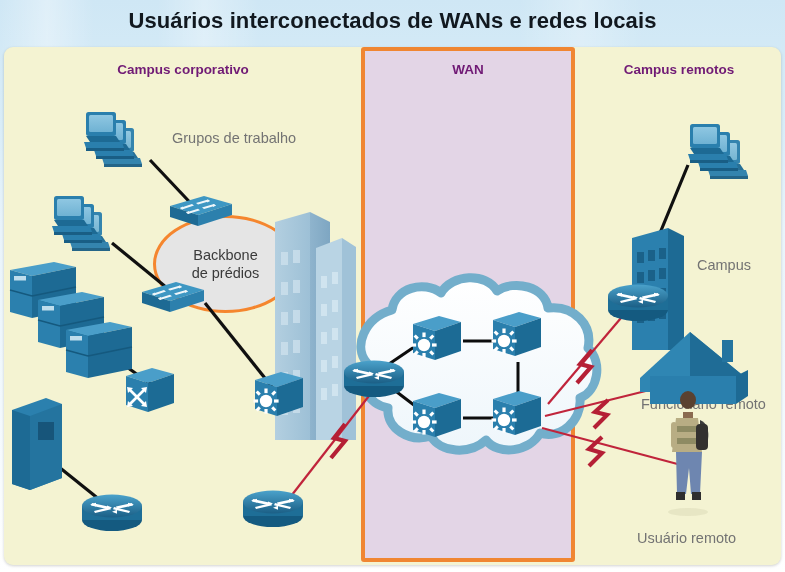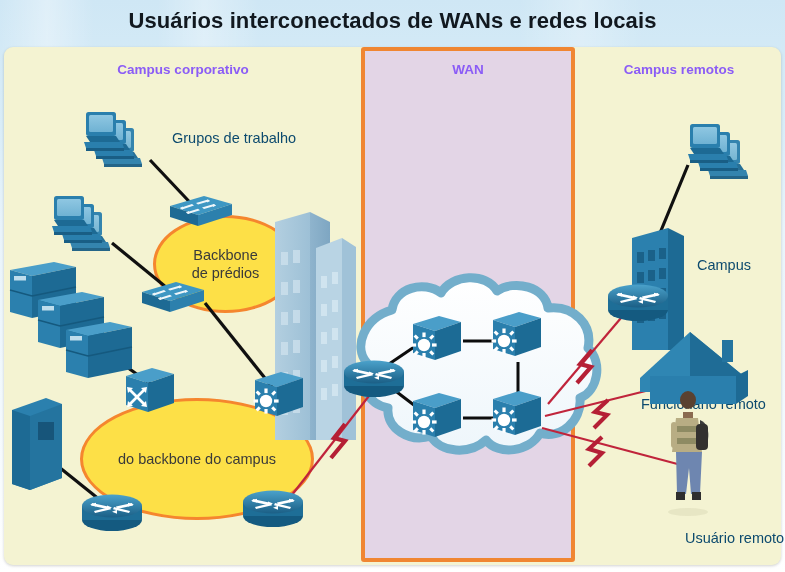--- a/index.html
+++ b/index.html
@@ -37,35 +37,35 @@
   }
 
   
   .wan-col {
     position:absolute; left:361px; top:47px; width:214px; height:515px;
     background:#e3d5e6; border:4px solid #f08632; border-radius:3px;
   }
 
   
   .col-head {
-    position:absolute; font-size:13.5px; font-weight:bold; color:#8b5cf6;
+    position:absolute; font-size:13.5px; font-weight:bold; color:#701a75;
     text-align:center; white-space:nowrap;
   }
 
   
   .zone {
     position:absolute; border:3px solid #f5862e; border-radius:50%;
-    background:#fde047;
+    background:#e5e5e5;
     display:flex; align-items:center; justify-content:center;
     text-align:center; color:#3a3a3a; font-size:14.5px; line-height:1.25;
   }
 
   
   .lbl {
-    position:absolute; font-size:14.5px; color:#0c4a6e; white-space:nowrap;
+    position:absolute; font-size:14.5px; color:#737373; white-space:nowrap;
   }
 
   
   .layer { position:absolute; left:0; top:0; width:785px; height:572px; overflow:visible; }
   .layer.under { z-index:2; }
   .layer.links { z-index:4; }
   .layer.icons { z-index:6; }
   .txt { z-index:9; }
 
   .ln { stroke:#101010; stroke-width:3.2; fill:none; }
@@ -146,23 +146,20 @@
     </g>
   </svg>
 
   <div class="zone" style="left:153px; top:215px; width:145px; height:98px;">
     <div>
       <div>Backbone</div>
       <div>de prédios</div>
     </div>
   </div>
 
-  <div class="zone" style="left:80px; top:398px; width:234px; height:122px;">
-    <div>do backbone do campus</div>
-  </div>
 
   <svg class="layer links" viewBox="0 0 785 572">
 
     <line class="ln" x1="150" y1="160" x2="200" y2="213"></line>
     <line class="ln" x1="112" y1="243" x2="172" y2="292"></line>
     <line class="ln" x1="96" y1="345" x2="152" y2="385"></line>
     <line class="ln" x1="44" y1="455" x2="100" y2="500"></line>
     <line class="ln" x1="205" y1="303" x2="276" y2="392"></line>
 
     <line class="ln" x1="688" y1="165" x2="660" y2="233"></line>
@@ -409,16 +406,16 @@
     <div class="col-head" style="left:580px; top:62px; width:198px;">Campus remotos</div>
 
     <div class="lbl" style="left:172px; top:130px;">Grupos de trabalho</div>
 
     <div class="lbl" style="left:443px; top:365px; color:#555;">WAN</div>
 
     <div class="lbl" style="left:697px; top:257px;">Campus</div>
 
     <div class="lbl" style="left:641px; top:396px;">Funcionário remoto</div>
 
-    <div class="lbl" style="left:637px; top:530px;margin-left:48px;">Usuário remoto</div>
+    <div class="lbl" style="left:637px; top:530px;">Usuário remoto</div>
   </div>
 
 </div>
 
 </body></html>

